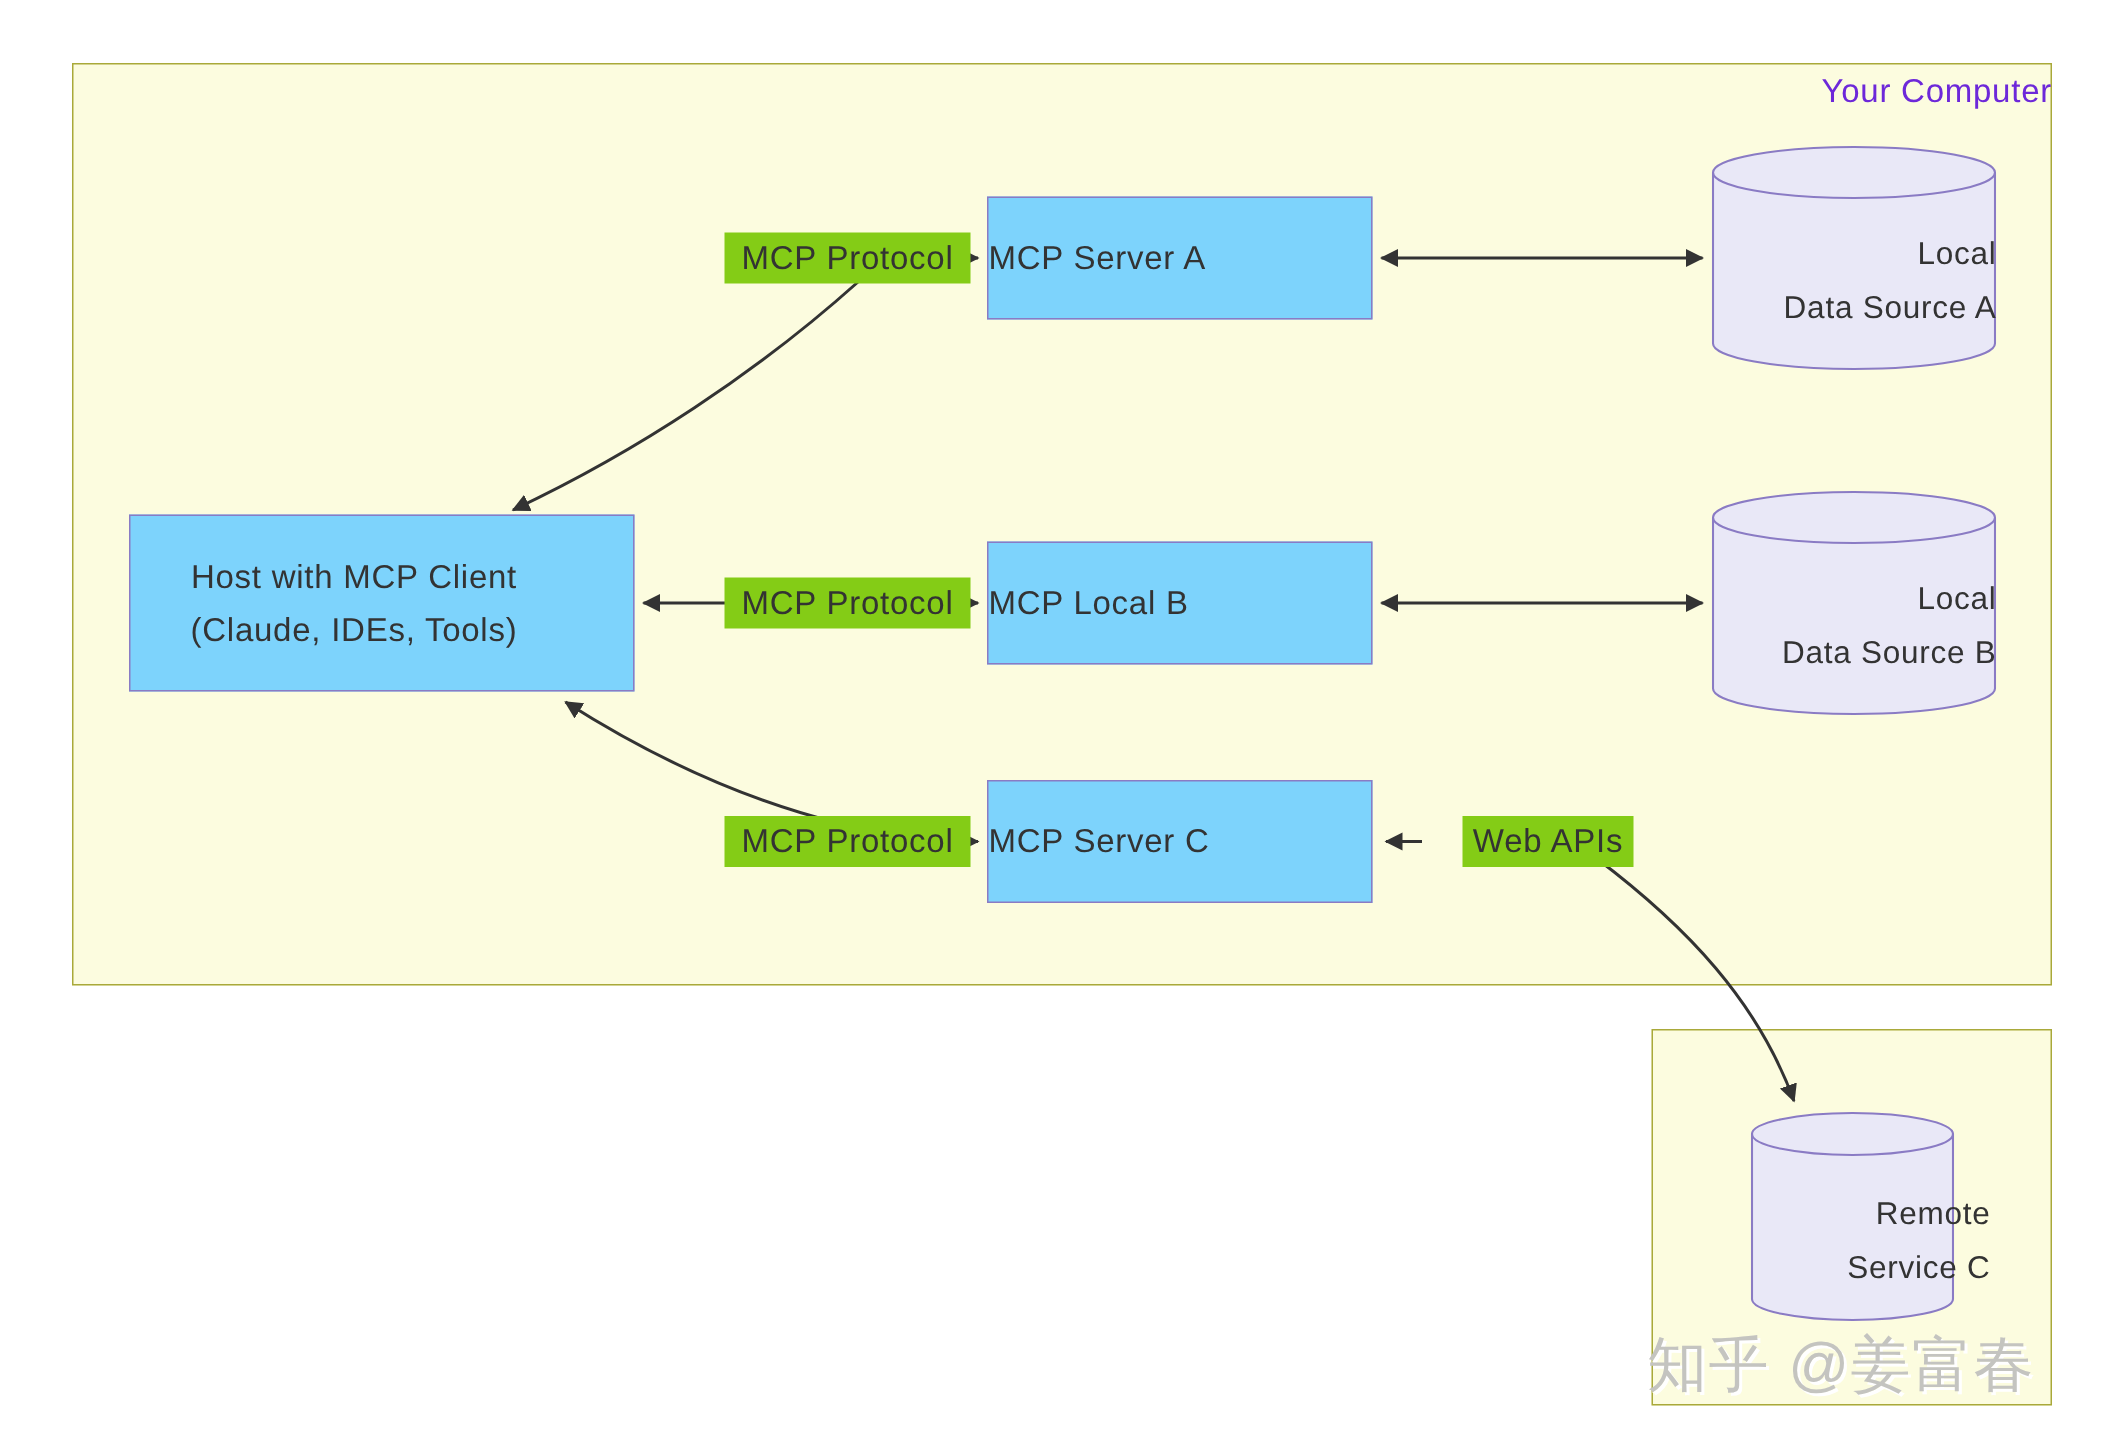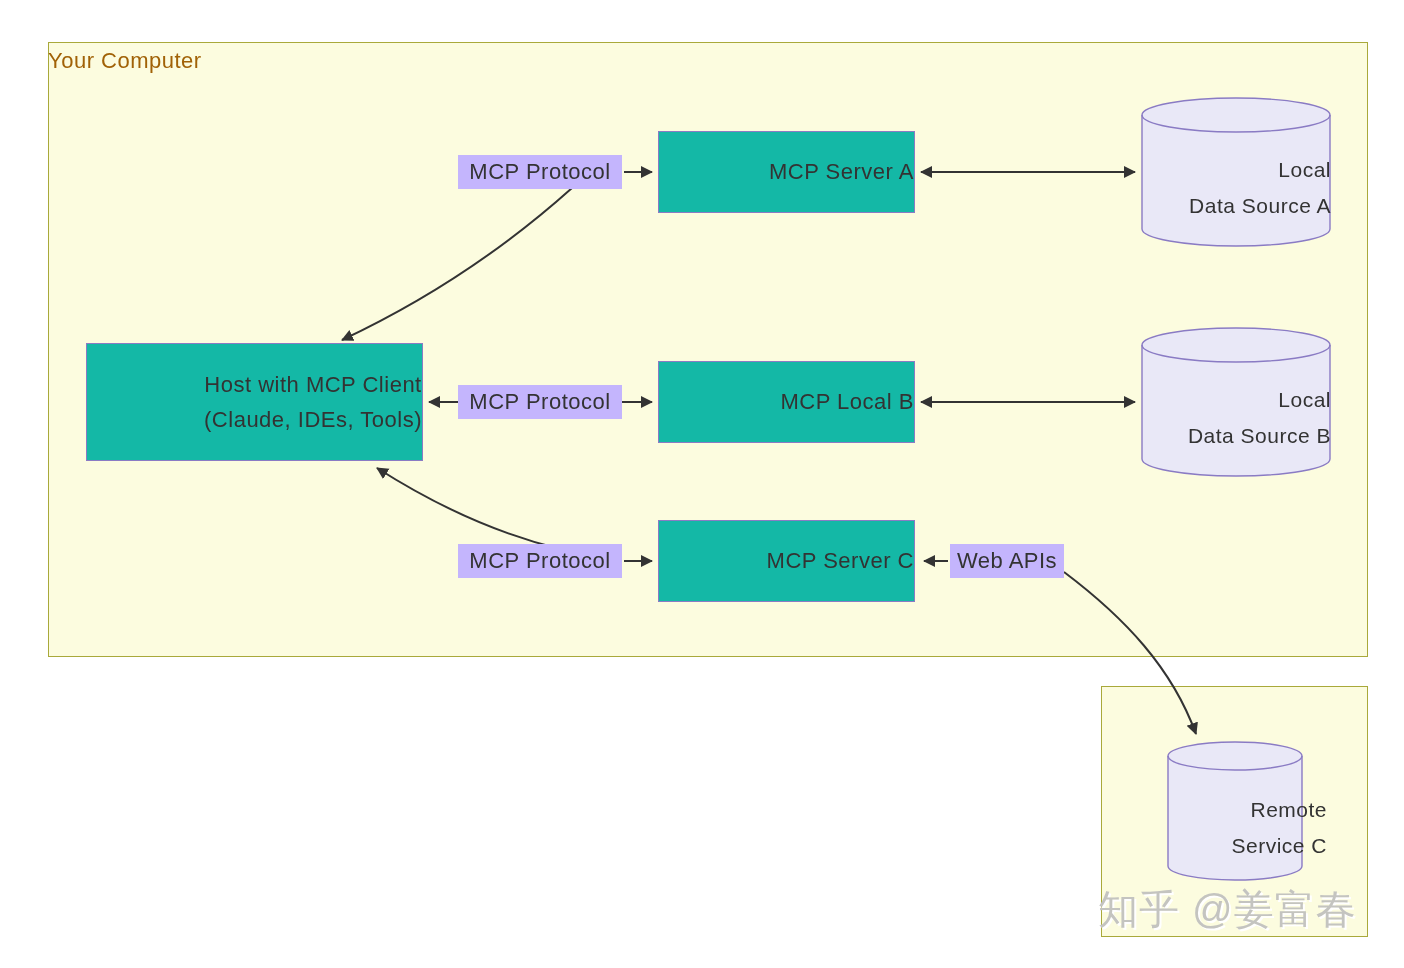--- a/index.html
+++ b/index.html
@@ -1,31 +1,31 @@
 <!DOCTYPE html>
 <html><head>
 <meta charset="utf-8">
 <style>
   html,body{margin:0;padding:0;background:#ffffff;}
   .canvas{
     position:relative;width:1404px;height:968px;background:#ffffff;overflow:hidden;
     font-family:"Liberation Sans","DejaVu Sans",sans-serif;color:#333333;
   }
   .group{position:absolute;background:#fcfcdf;border:1px solid #a9a93a;box-sizing:border-box;}
-  .group-title{position:absolute;text-align:left;font-size:22px;letter-spacing:.5px;color:#a16207;}
+  .group-title{position:absolute;text-align:right;font-size:22px;letter-spacing:.5px;color:#6d28d9;}
   .node{
-    position:absolute;background:#14b8a6;border:1.4px solid #8a7bc4;box-sizing:border-box;
-    display:flex;align-items:center;justify-content:flex-end;text-align:center;
+    position:absolute;background:#7dd3fc;border:1.4px solid #8a7bc4;box-sizing:border-box;
+    display:flex;align-items:center;justify-content:flex-start;text-align:center;
     font-size:22px;letter-spacing:.5px;color:#333;
   }
   .node .two-line{line-height:35px;}
   .edges{position:absolute;left:0;top:0;width:1404px;height:968px;pointer-events:none;}
   .edge-label{
-    position:absolute;background:#c4b5fd;display:flex;align-items:center;justify-content:center;
-    font-size:22px;letter-spacing:.5px;color:#333;box-sizing:border-box;white-space:nowrap;
+    position:absolute;background:#84cc16;display:flex;align-items:center;justify-content:center;
+    font-size:22px;letter-spacing:.5px;color:#333;box-sizing:border-box;white-space:nowrap;margin-left:25px;
   }
   .cyl{position:absolute;}
   .cyl-body{fill:#e9e8f7;stroke:#8a7bc4;stroke-width:1.4;}
   .cyl-lip{fill:none;stroke:#8a7bc4;stroke-width:1.4;}
   .cyl-text{
     position:absolute;text-align:right;font-size:21px;letter-spacing:.5px;color:#333;line-height:36px;
   }
   .watermark{
     position:absolute;left:1098px;top:882px;font-size:40px;letter-spacing:1px;
     color:#c4c4c0;text-shadow:2px 2px 0 #ffffff;white-space:nowrap;text-align:right;

